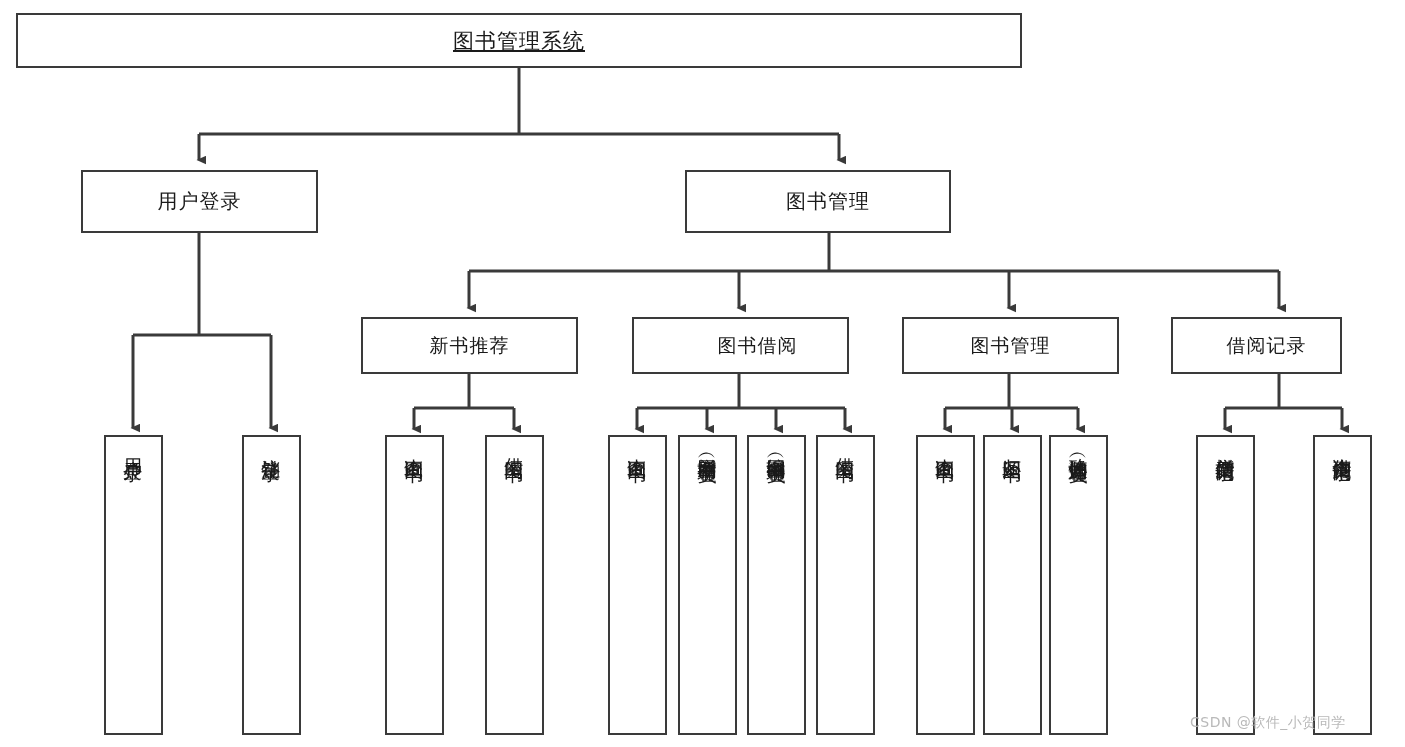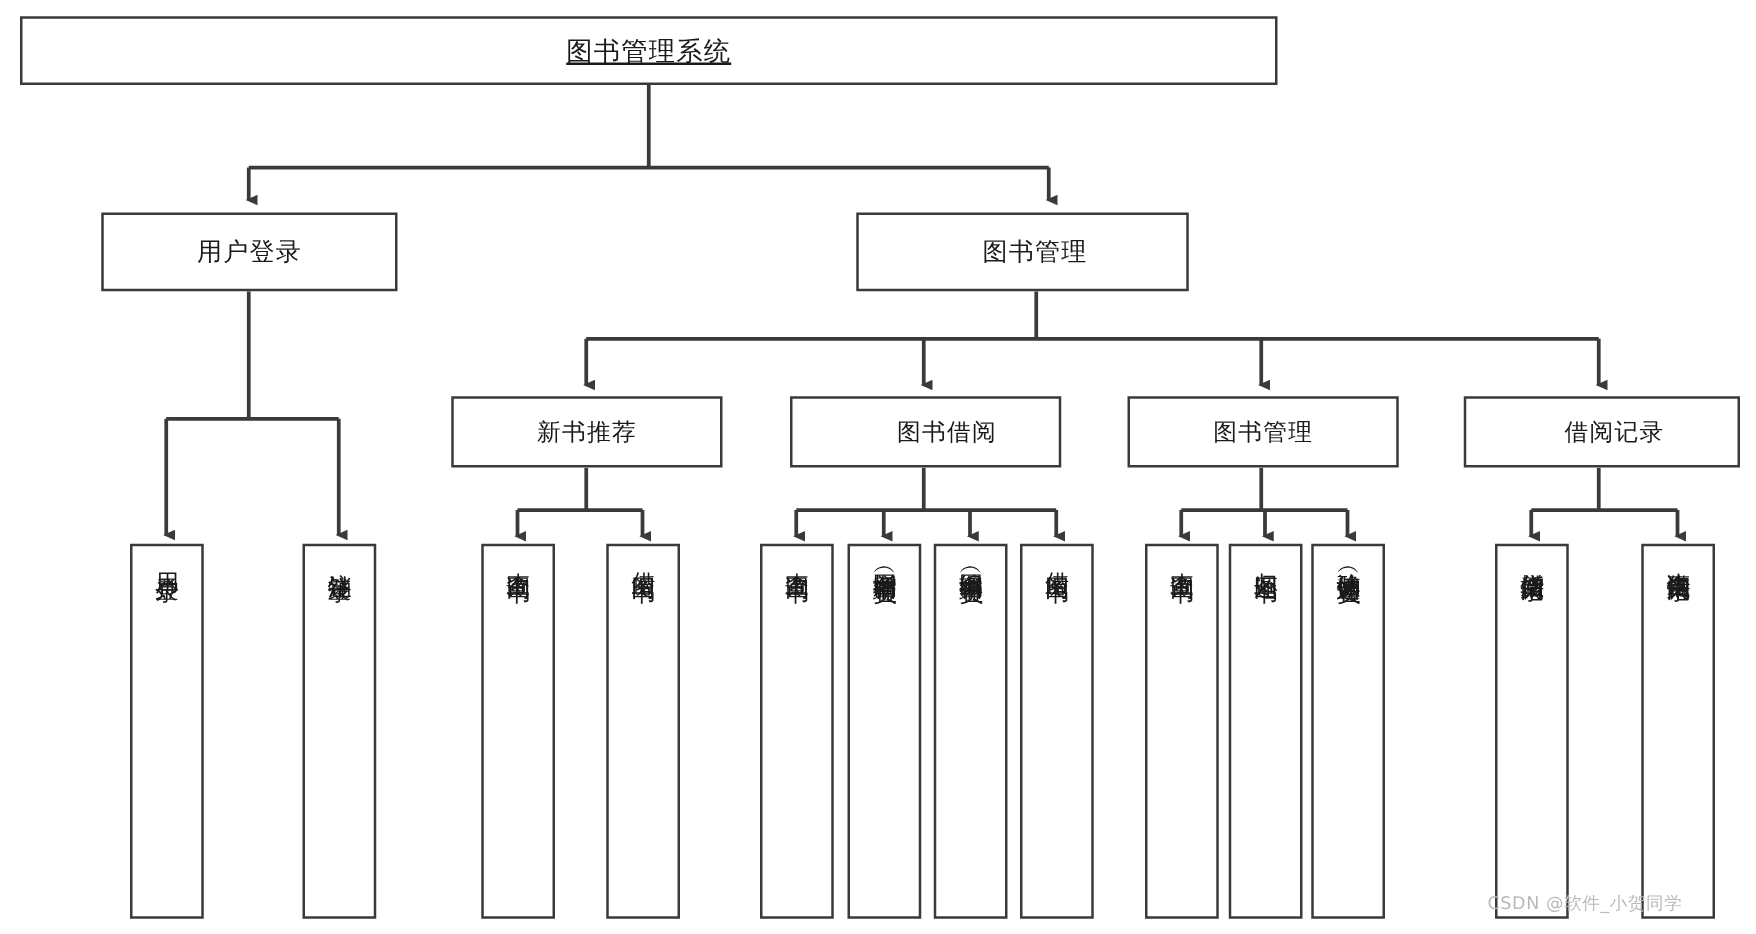--- a/index.html
+++ b/index.html
@@ -147,21 +147,21 @@
   </div>
 
   <div class="node node-l3" style="left:632px; top:317px; width:217px; height:57px;padding-left:34px;">
     <span>图书借阅</span>
   </div>
 
   <div class="node node-l3" style="left:902px; top:317px; width:217px; height:57px;">
     <span>图书管理</span>
   </div>
 
-  <div class="node node-l3" style="left:1171px; top:317px; width:221px; height:57px;padding-left:20px;">
+  <div class="node node-l3" style="left:1171px; top:317px; width:171px; height:57px;padding-left:20px;">
     <span>借阅记录</span>
   </div>
 
   <div class="node node-leaf" style="left:104px; top:435px; width:59px; height:300px;">
     <span class="vtext">用户登录</span>
   </div>
 
   <div class="node node-leaf" style="left:242px; top:435px; width:59px; height:300px;">
     <span class="vtext">注销登录</span>
   </div>

